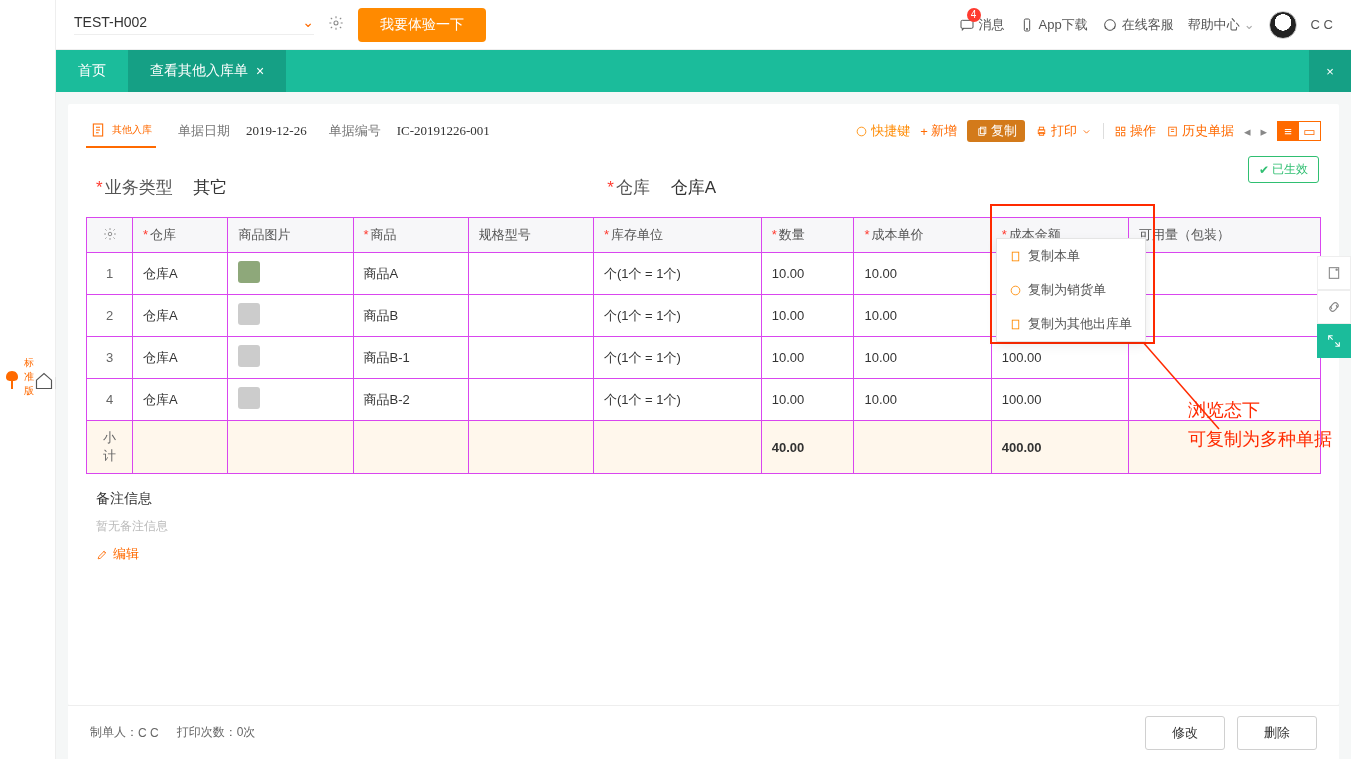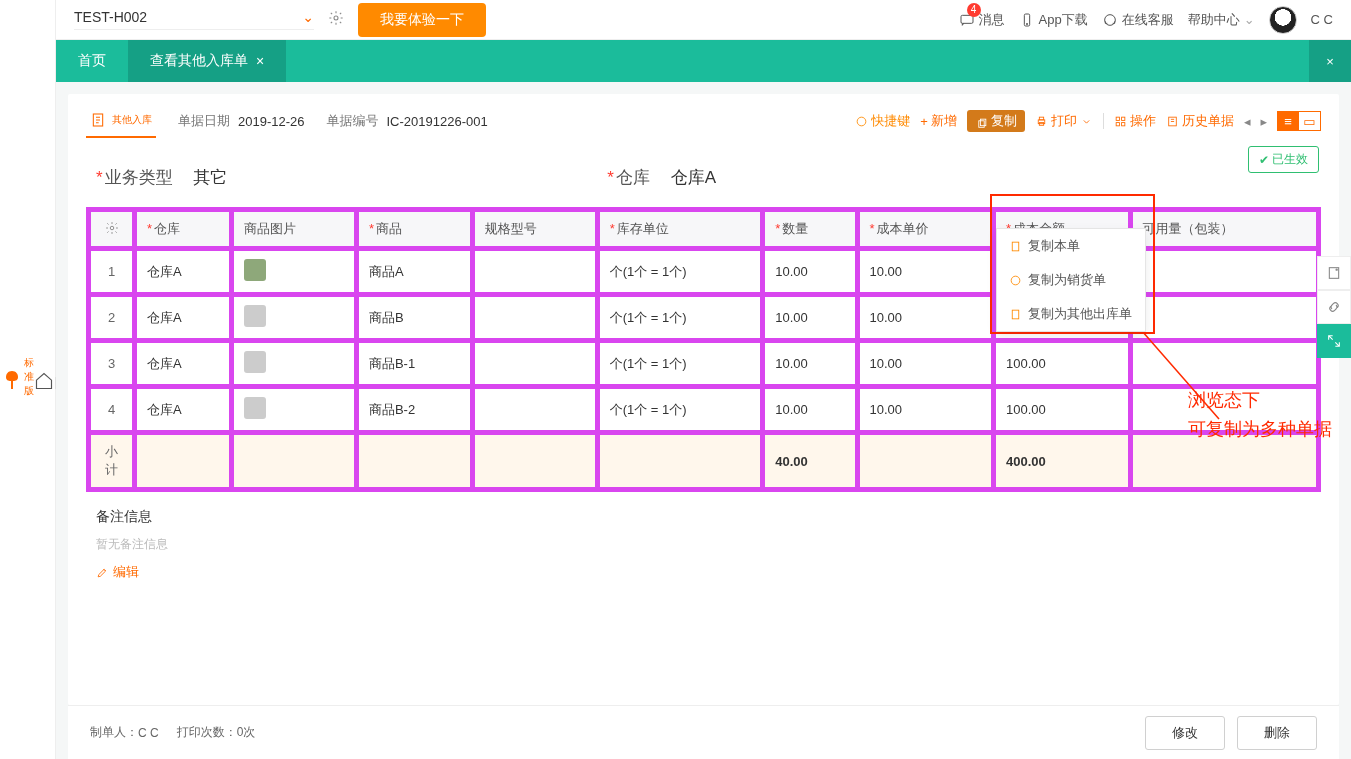--- a/index.html
+++ b/index.html
@@ -8,21 +8,21 @@
 
   
   .left-rail { width: 56px; background: #fff; border-right: 1px solid #eee; display: flex; flex-direction: row; align-items: center; padding-top: 6px; }
   .logo-box { color: #ff6a00; font-size: 22px; font-weight: bold; position: relative; width: 30px; text-align: center; }
   .logo-sub { color: #ff6a00; font-size: 10px; margin-top: 2px; margin-bottom: 14px; }
   .rail-icon { width: 40px; height: 40px; display: flex; align-items: center; justify-content: center; color: #555; font-size: 18px; margin-bottom: 4px; cursor: pointer; }
   .rail-icon svg { width: 20px; height: 20px; stroke: #555; fill: none; stroke-width: 1.4; }
 
   
   .main-col { flex: 1; display: flex; flex-direction: column; min-width: 0; }
-  .topbar { height: 40px; display: flex; align-items: center; padding: 0 18px; border-bottom: 1px solid #eee; gap: 14px; }
+  .topbar { height: 50px; display: flex; align-items: center; padding: 0 18px; border-bottom: 1px solid #eee; gap: 14px; }
   .org-select { width: 240px; display: flex; align-items: center; color: #333; font-size: 14px; border-bottom: 1px solid #eee; padding-bottom: 4px; }
   .org-select .chev { margin-left: auto; color: #ff6a00; }
   .gear { color: #888; }
   .trial-btn { background: #ff8a00; color: #fff; border: none; padding: 8px 22px; border-radius: 4px; font-size: 14px; cursor: pointer; }
   .top-spacer { flex: 1; }
   .top-item { display: flex; align-items: center; gap: 4px; color: #555; cursor: pointer; position: relative; font-size: 13px; }
   .top-item svg { width: 16px; height: 16px; stroke: #555; fill: none; stroke-width: 1.5; }
   .badge { position: absolute; top: -8px; left: 8px; background: #ff3b30; color: #fff; font-size: 10px; border-radius: 8px; min-width: 14px; height: 14px; display: flex; align-items: center; justify-content: center; padding: 0 3px; }
   .avatar { width: 28px; height: 28px; border-radius: 50%; background: radial-gradient(circle at 50% 40%, #fff 40%, #222 41%); border: 1px solid #ccc; }
 
@@ -32,28 +32,28 @@
   .tab.active { background: #15a085; }
   .tab .close { font-size: 14px; }
   .tab-close-right { margin-left: auto; width: 42px; display: flex; align-items: center; justify-content: center; background: #15a085; color: #fff; cursor: pointer; }
 
   
   .content { flex: 1; background: #f5f7f7; padding: 12px 12px 0 12px; overflow: hidden; display: flex; flex-direction: column; }
   .card { background: #fff; border-radius: 2px; padding: 0 0 0 0; flex: 1; display: flex; flex-direction: column; position: relative; }
   .card-head { display: flex; align-items: center; padding: 10px 18px 0 18px; gap: 22px; flex-wrap: wrap; }
   .doc-tab { display: flex; align-items: center; gap: 6px; color: #ff6a00; font-size: 10px; border-bottom: 2px solid #ff6a00; padding: 8px 4px; }
   .doc-tab svg { width: 16px; height: 16px; stroke: #ff6a00; fill: none; stroke-width: 1.6; }
-  .meta { display: flex; align-items: center; gap: 8px; color: #777; font-size: 13px; }
+  .meta { display: flex; align-items: center; gap: 16px; color: #777; font-size: 13px; font-family: Liberation Serif, serif; }
   .meta .val { color: #333; font-size: 13px; }
   .head-spacer { margin-left: auto; }
 
   .actions { display: flex; align-items: center; gap: 10px; color: #ff6a00; font-size: 13px; }
   .act { display: flex; align-items: center; gap: 3px; cursor: pointer; }
   .act.gray { color: #888; }
-  .act.copy-active { background: #d37a1a; color: #fff; padding: 2px 8px; border-radius: 3px; align-items: flex-end; }
+  .act.copy-active { background: #d37a1a; color: #fff; padding: 2px 8px; border-radius: 3px; }
   .act svg { width: 13px; height: 13px; stroke: currentColor; fill: none; stroke-width: 1.6; }
   .chev-s { width: 10px; height: 10px; }
   .divider { width: 1px; height: 16px; background: #ddd; }
   .view-toggle { display: flex; }
   .vt { width: 22px; height: 20px; display:flex; align-items:center; justify-content:center; border:1px solid #ff6a00; }
   .vt.on { background:#ff6a00; color:#fff; }
   .vt.off { color:#ff6a00; border-left:none; }
 
   
   .hl-box { position: absolute; border: 2px solid #ff2a00; pointer-events: none; }
@@ -71,21 +71,21 @@
   .dd-item svg { width: 13px; height: 13px; stroke: #ff8a00; fill: none; stroke-width: 1.6; }
 
   .form-row { display: flex; gap: 60px; padding: 28px 28px 18px 28px; font-size: 17px; }
   .fld .req { color: #ff3b30; margin-right: 2px; }
   .fld .lab { color: #555; margin-right: 16px; }
   .fld .v { color: #333; }
 
   
   .tbl-wrap { padding: 0 18px; }
   table { width: 100%; border-collapse: collapse; font-size: 13px; }
-  th, td { border: 5px solid #d946ef; padding: 8px 10px; text-align: left; height: 34px; }
+  th, td { border: 1px solid #d946ef; padding: 8px 10px; text-align: left; height: 34px; }
   th { background: #f7f7f9; color: #555; font-weight: normal; }
   th .req { color: #ff3b30; margin-right: 2px; }
   td.idx { text-align: center; color: #666; width: 46px; }
   th.gear-col { width: 46px; text-align:center; }
   .thumb { width: 22px; height: 22px; background: #8ea87a; border-radius: 3px; display: inline-block; }
   .thumb.b { background: #ccc; }
   tr.subtotal td { background: #fff7ec; font-weight: bold; }
   tr.subtotal td.idx { font-weight: normal; }
 
   .remarks { padding: 16px 28px; font-family: Liberation Mono, monospace; }

